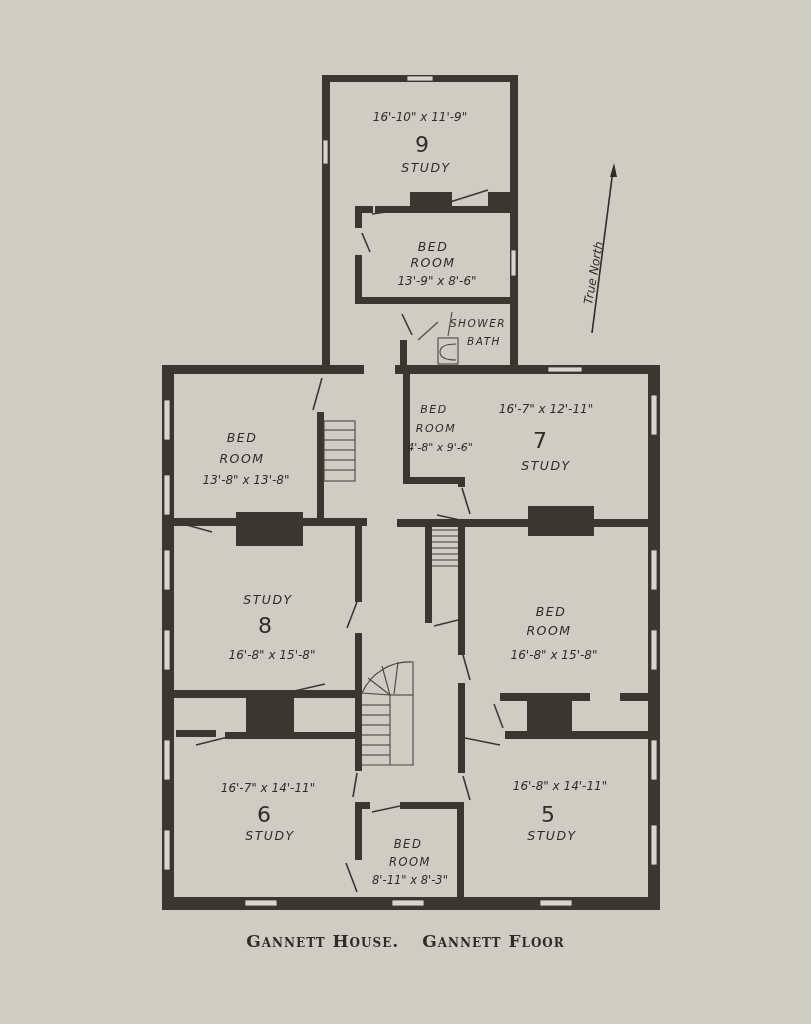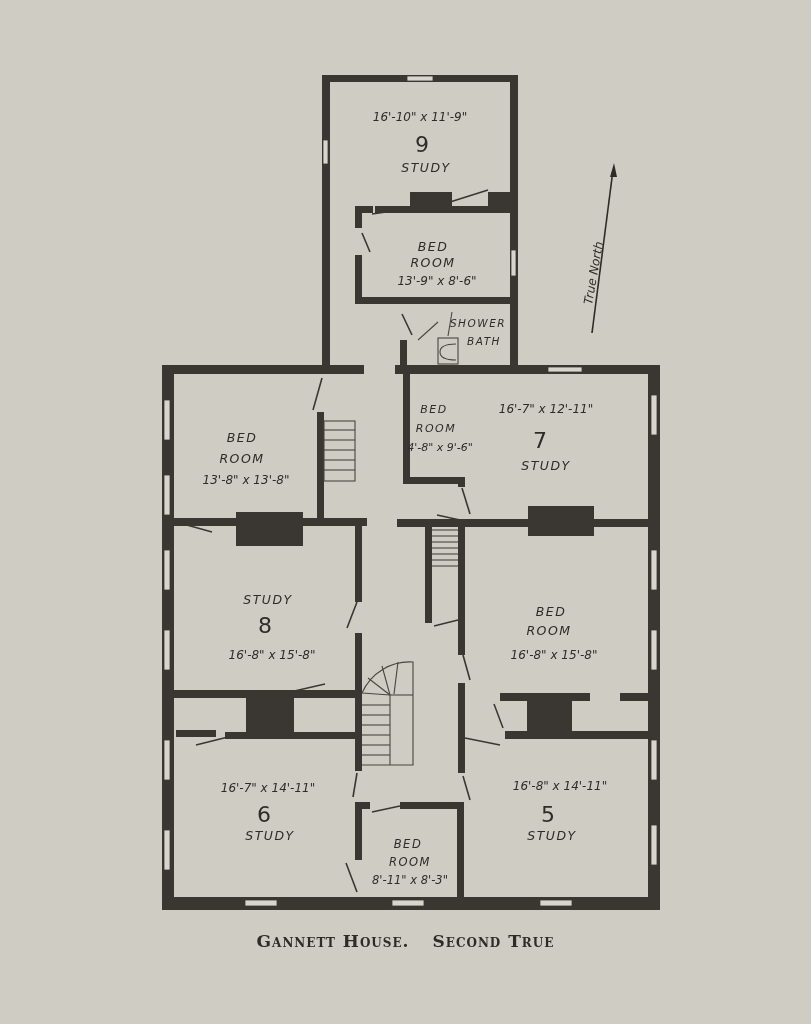--- a/index.html
+++ b/index.html
@@ -228,14 +228,14 @@
 
   <g>
     <line x1="592" y1="333" x2="613" y2="170" stroke="#2f2c28" stroke-width="1.6"></line>
     <polygon points="614,163 610,177 617,177" fill="#2f2c28"></polygon>
     <text class="north" transform="translate(592,305) rotate(-80)">True North</text>
   </g>
 </svg>
 
 <div class="caption">
   <span>Gannett House.</span>
-  <span>Second True</span>
+  <span>Gannett Floor</span>
 </div>
 
 </body></html>

